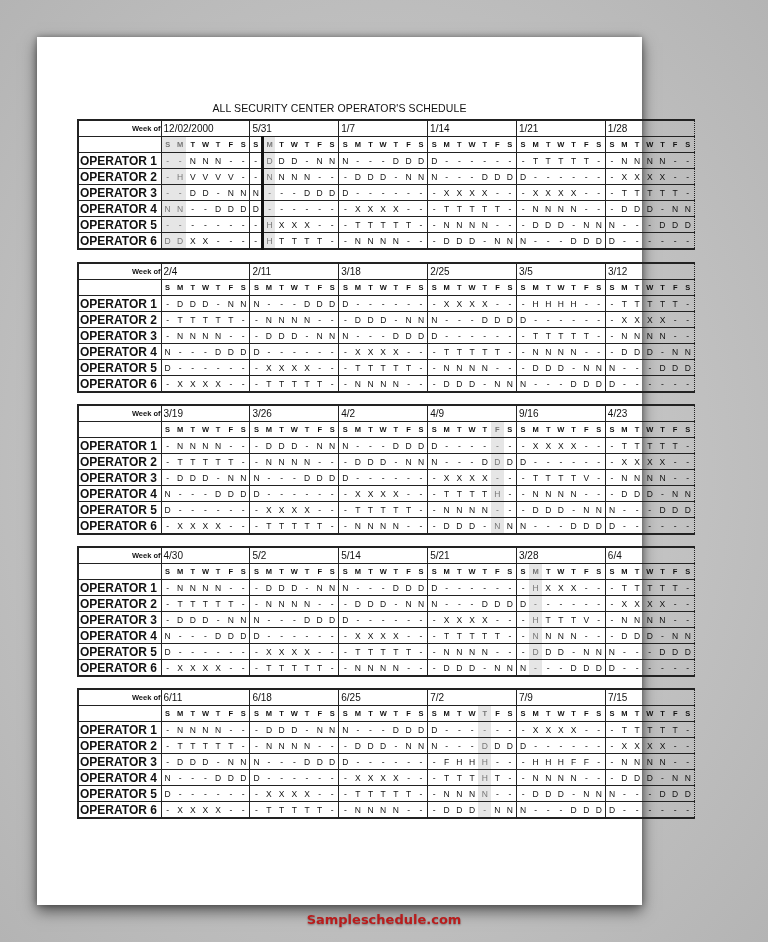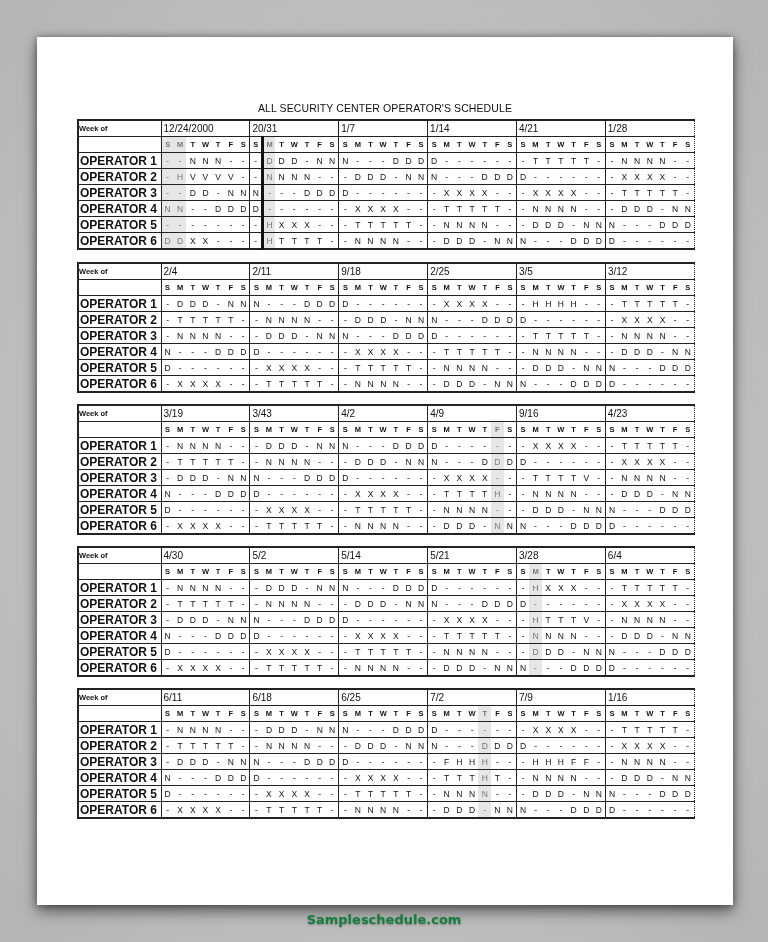--- a/index.html
+++ b/index.html
@@ -2,58 +2,58 @@
 <html><head>
 <meta charset="utf-8">
 <style>
   html, body { margin:0; padding:0; }
   body {
     width:768px; height:942px; overflow:hidden; position:relative;
     background: radial-gradient(ellipse at center, #d2d2d2 0%, #bdbdbd 70%, #b4b4b4 100%);
     font-family: "Liberation Sans", sans-serif;
   }
   .page {
-    position:absolute; left:37px; top:37px; width:696px; height:868px;
+    position:absolute; left:37px; top:37px; width:605px; height:868px;
     background:#fff;
     box-shadow: 0 6px 14px rgba(0,0,0,0.55), 0 0 6px rgba(0,0,0,0.35);
   }
   .doc-title {
     position:absolute; left:0; right:0; top:65px; text-align:center;
     font-size:10.5px; color:#111; letter-spacing:0.1px;
   }
   .block { position:absolute; left:40px; width:618px; }
   table.sched {
     border-collapse:collapse; table-layout:fixed; width:618px;
     font-family:"Liberation Sans", sans-serif; color:#111;
   }
   table.sched td { padding:0; height:15px; line-height:14px; overflow:hidden; white-space:nowrap; }
   col.lab { width:83px; }
   col.d { width:12.7px; }
   .h-row td { border-top:2px solid #222; border-bottom:1px solid #222; }
   .lab-cell { border-left:2px solid #222; border-right:1px solid #222; }
-  .weekof { font-size:7.5px; font-weight:bold; text-align:left; }
+  .weekof { font-size:7.5px; font-weight:bold; text-align:right; }
   .wk { font-size:10px; padding-left:2px !important; border-left:1px solid #222; position:relative; }
   .wk .tag { position:absolute; font-size:7.5px; font-weight:bold; top:15px; }
   .day { font-size:7.5px; font-weight:bold; text-align:center; }
   .op-label { font-size:12px; font-weight:bold; padding-left:1px !important; }
   .cell { font-size:8.5px; text-align:center; }
   tr.r td { border-bottom:1px solid #222; }
   tr.r.last td { border-bottom:2px solid #222; }
   td.wstart { border-left:1px solid #222; }
   td.thick { border-left:3px solid #111; }
   td.rend { border-right:1px dotted #222; }
   td.shade {
     background-color:#e6e6e6;
     background-image: radial-gradient(#9a9a9a 0.6px, transparent 0.7px);
     background-size:2px 2px;
     color:#777;
   }
   .watermark {
     position:absolute; left:0; right:0; top:912px; text-align:center;
-    font-family:"DejaVu Sans", sans-serif; font-weight:bold; font-size:13px; color:#15803d;
+    font-family:"DejaVu Sans", sans-serif; font-weight:bold; font-size:13px; color:#b91c1c;
     text-shadow: 0 1px 2px rgba(0,0,0,0.35);
   }
 </style>
 </head>
 <body>
 
 <div class="page">
   <div class="doc-title">ALL SECURITY CENTER OPERATOR'S SCHEDULE</div>
   <div id="blocks">
       <div class="block" style="top: 82px;">
@@ -99,25 +99,25 @@
             <col class="d">
             <col class="d">
             <col class="d">
             <col class="d">
             <col class="d">
             <col class="d">
           </colgroup>
           <tbody>
             <tr class="h-row">
               <td class="lab-cell weekof">Week of</td>
-              <td colspan="7" class="wk"><span>12/24/2000</span></td>
-              <td colspan="7" class="wk"><span>20/31</span></td>
+              <td colspan="7" class="wk"><span>12/02/2000</span></td>
+              <td colspan="7" class="wk"><span>5/31</span></td>
               <td colspan="7" class="wk"><span>1/7</span></td>
               <td colspan="7" class="wk"><span>1/14</span></td>
-              <td colspan="7" class="wk"><span>4/21</span></td>
+              <td colspan="7" class="wk"><span>1/21</span></td>
               <td colspan="7" class="wk rend"><span>1/28</span></td>
             </tr>
             <tr class="r">
               <td class="lab-cell"></td>
               <td class="day wstart shade">S</td>
               <td class="day shade">M</td>
               <td class="day">T</td>
               <td class="day">W</td>
               <td class="day">T</td>
               <td class="day">F</td>
@@ -476,21 +476,21 @@
             <col class="d">
             <col class="d">
             <col class="d">
             <col class="d">
           </colgroup>
           <tbody>
             <tr class="h-row">
               <td class="lab-cell weekof">Week of</td>
               <td colspan="7" class="wk"><span>2/4</span></td>
               <td colspan="7" class="wk"><span>2/11</span></td>
-              <td colspan="7" class="wk"><span>9/18</span></td>
+              <td colspan="7" class="wk"><span>3/18</span></td>
               <td colspan="7" class="wk"><span>2/25</span></td>
               <td colspan="7" class="wk"><span>3/5</span></td>
               <td colspan="7" class="wk rend"><span>3/12</span></td>
             </tr>
             <tr class="r">
               <td class="lab-cell"></td>
               <td class="day wstart">S</td>
               <td class="day">M</td>
               <td class="day">T</td>
               <td class="day">W</td>
@@ -850,21 +850,21 @@
             <col class="d">
             <col class="d">
             <col class="d">
             <col class="d">
             <col class="d">
           </colgroup>
           <tbody>
             <tr class="h-row">
               <td class="lab-cell weekof">Week of</td>
               <td colspan="7" class="wk"><span>3/19</span></td>
-              <td colspan="7" class="wk"><span>3/43</span></td>
+              <td colspan="7" class="wk"><span>3/26</span></td>
               <td colspan="7" class="wk"><span>4/2</span></td>
               <td colspan="7" class="wk"><span>4/9</span></td>
               <td colspan="7" class="wk"><span>9/16</span></td>
               <td colspan="7" class="wk rend"><span>4/23</span></td>
             </tr>
             <tr class="r">
               <td class="lab-cell"></td>
               <td class="day wstart">S</td>
               <td class="day">M</td>
               <td class="day">T</td>
@@ -1604,21 +1604,21 @@
             <col class="d">
           </colgroup>
           <tbody>
             <tr class="h-row">
               <td class="lab-cell weekof">Week of</td>
               <td colspan="7" class="wk"><span>6/11</span></td>
               <td colspan="7" class="wk"><span>6/18</span></td>
               <td colspan="7" class="wk"><span>6/25</span></td>
               <td colspan="7" class="wk"><span>7/2</span></td>
               <td colspan="7" class="wk"><span>7/9</span></td>
-              <td colspan="7" class="wk rend"><span>1/16</span></td>
+              <td colspan="7" class="wk rend"><span>7/15</span></td>
             </tr>
             <tr class="r">
               <td class="lab-cell"></td>
               <td class="day wstart">S</td>
               <td class="day">M</td>
               <td class="day">T</td>
               <td class="day">W</td>
               <td class="day">T</td>
               <td class="day">F</td>
               <td class="day">S</td>

